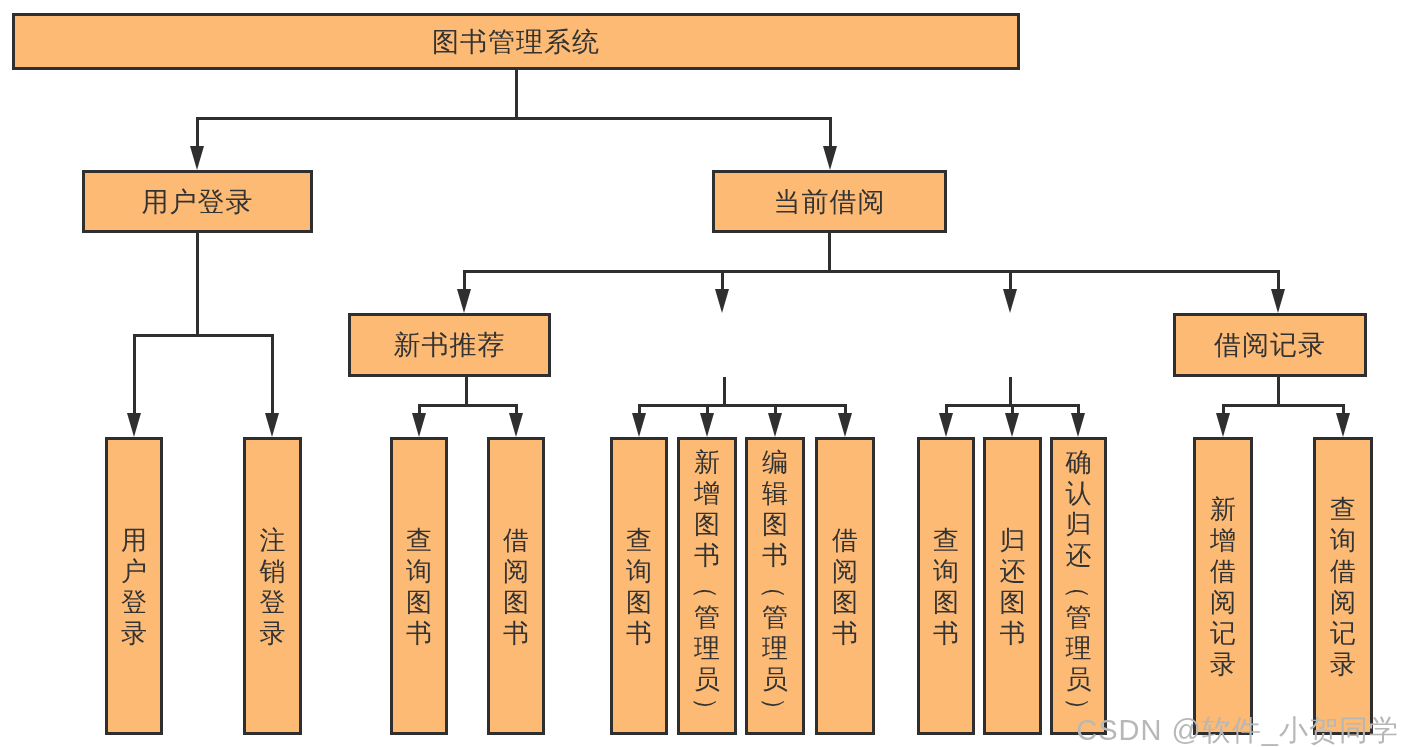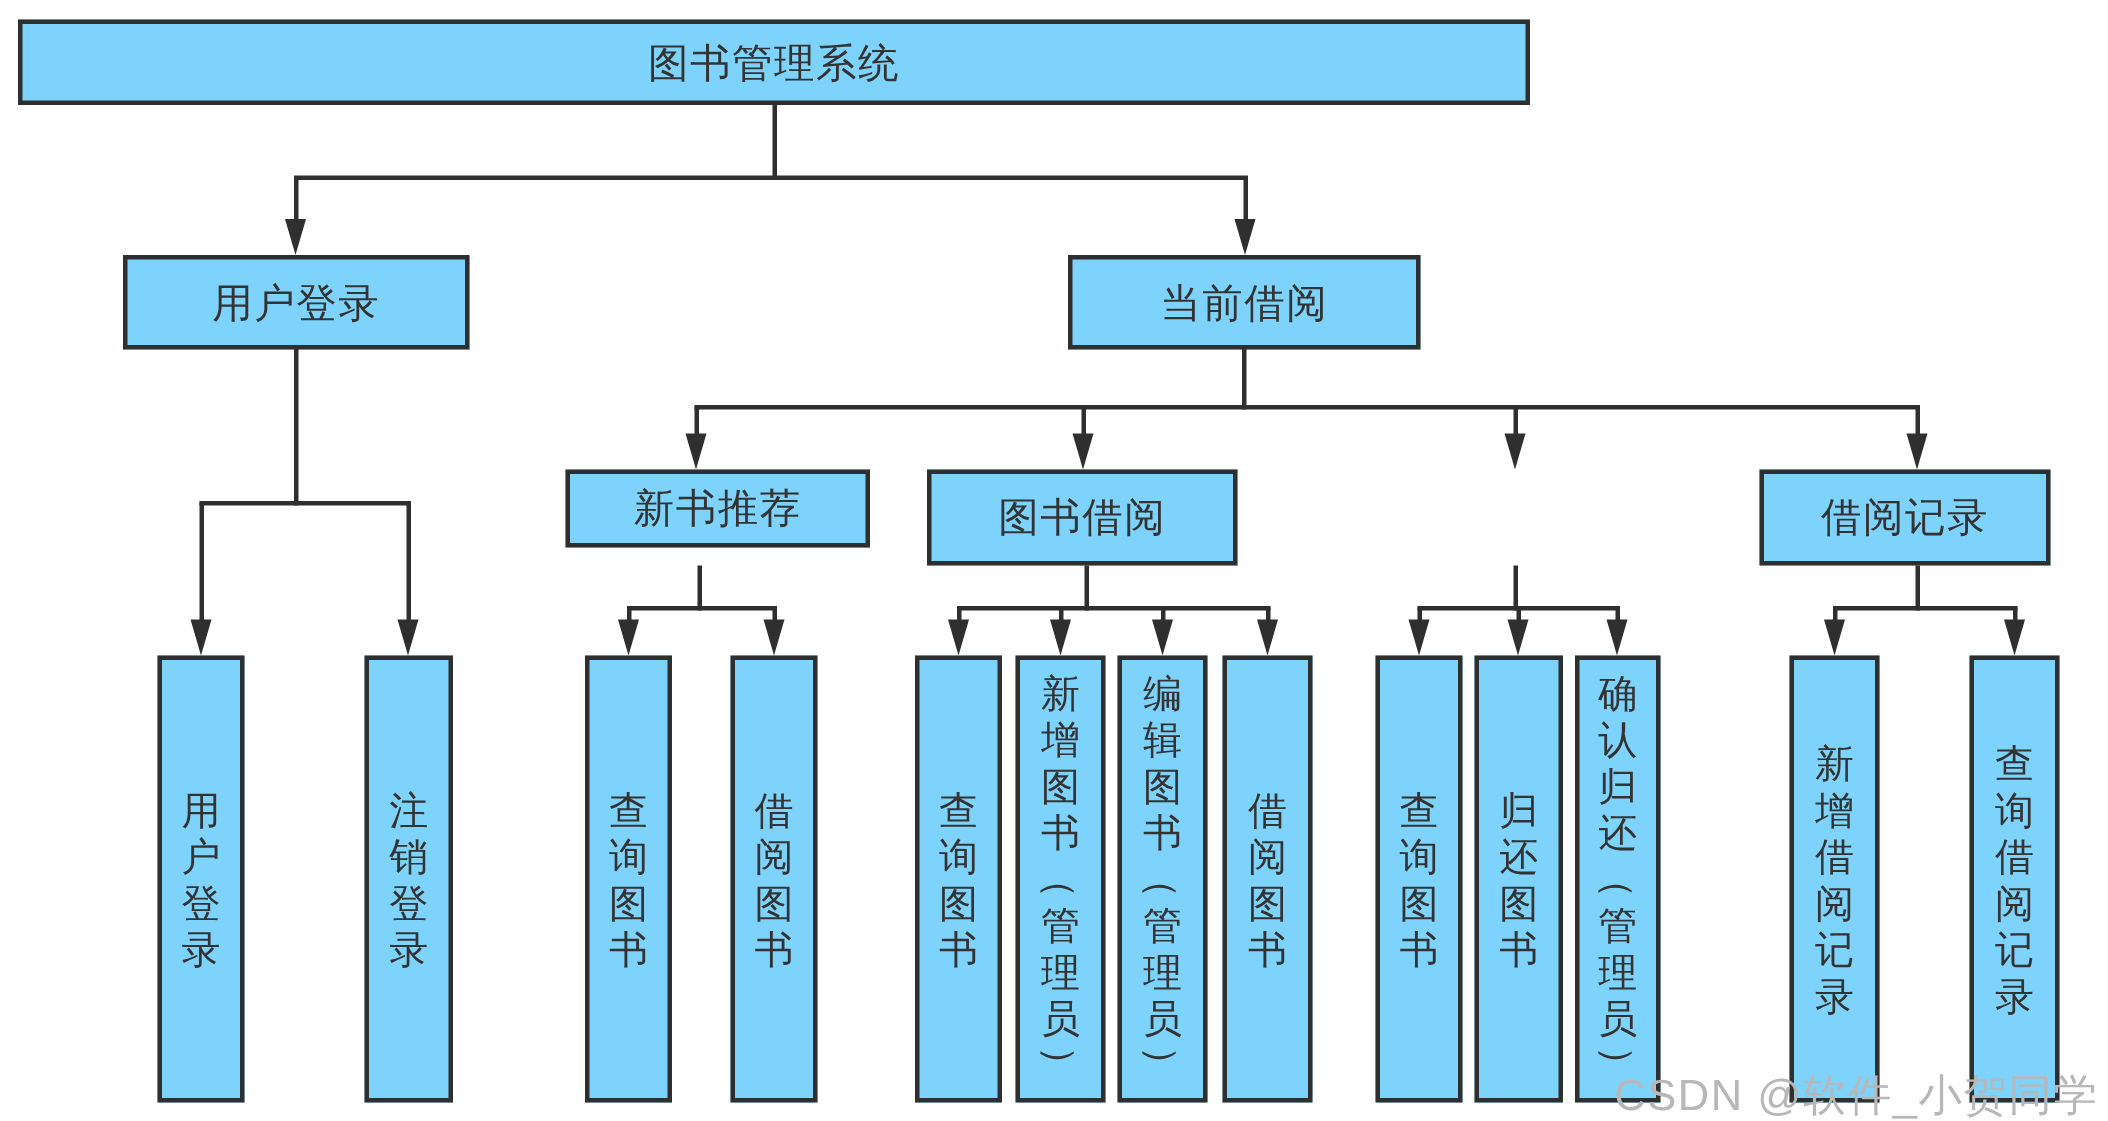--- a/index.html
+++ b/index.html
@@ -7,21 +7,21 @@
     --text:#333333;
     --bg:#ffffff;
     --wm:#b7b7b7;
   }
   html,body{margin:0;padding:0;background:var(--bg);}
   #canvas{
     position:relative;width:1405px;height:747px;background:var(--bg);
     overflow:hidden;font-family:"Liberation Sans","DejaVu Sans",sans-serif;
   }
   .box{
-    position:absolute;border:3px solid var(--line);background:#7dd3fc;
+    position:absolute;border:3px solid var(--line);background:#fdba74;
     box-sizing:border-box;display:flex;align-items:center;justify-content:center;
   }
   .hlabel{font-size:27px;color:var(--text);letter-spacing:1px;white-space:nowrap;}
   .vbox{top:437px;height:298px;}
   .vtext{
     display:flex;flex-direction:column;align-items:center;justify-content:center;
     height:100%;width:100%;overflow:hidden;
   }
   .vchar{font-size:26px;line-height:1;color:var(--text);margin:2.5px 0;display:block;}
   .vchar.rot{transform:rotate(90deg);}
@@ -45,25 +45,22 @@
     <span class="hlabel">图书管理系统</span>
   </div>
 
   <div class="box" style="left:82px;top:170px;width:231px;height:63px">
     <span class="hlabel">用户登录</span>
   </div>
   <div class="box" style="left:712px;top:170px;width:235px;height:63px">
     <span class="hlabel">当前借阅</span>
   </div>
 
-  <div class="box" style="left:377px;top:313px;width:203px;height:52px">
+  <div class="box" style="left:348px;top:313px;width:203px;height:64px">
     <span class="hlabel">新书推荐</span>
-  </div>
-  <div class="box" style="left:618px;top:313px;width:207px;height:64px">
-    <span class="hlabel">图书借阅</span>
   </div>
   <div class="box" style="left:1173px;top:313px;width:194px;height:64px">
     <span class="hlabel">借阅记录</span>
   </div>
 
   <div class="box vbox" style="left:105px;width:58px">
     <span class="vtext">
         <span class="vchar">用</span>
         <span class="vchar">户</span>
         <span class="vchar">登</span>

